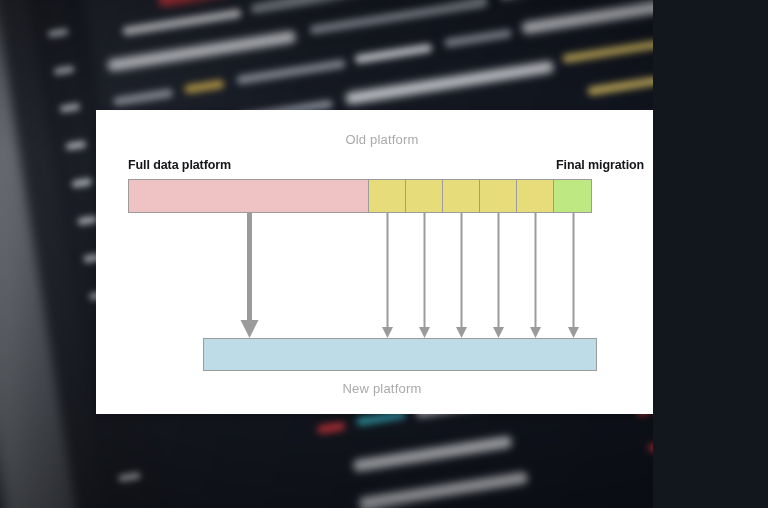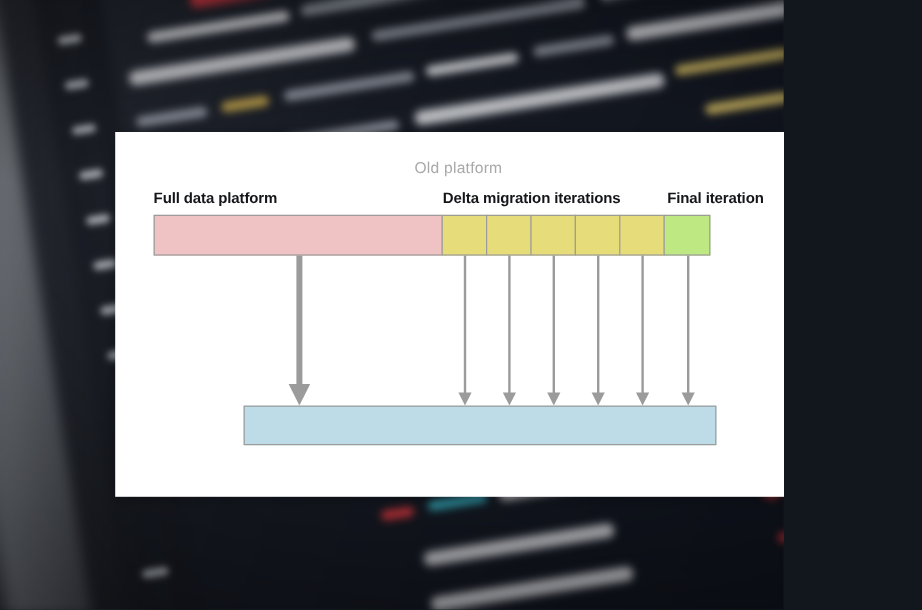--- a/index.html
+++ b/index.html
@@ -283,23 +283,22 @@
     <div class="bg-vignette"></div>
   </div>
 
   <div class="card">
     <div class="diagram">
 
       <div class="platform-label" id="old-platform-label">Old platform</div>
 
       <div class="section-label" id="label-full">Full data platform</div>
 
-      <div class="section-label" id="label-delta">Delta migration iterations</div>
-
-      <div class="section-label" id="label-final">Final iteration</div>
+
+      <div class="section-label" id="label-final">Final migration</div>
 
       <div class="bar-row">
         <div class="seg seg-full" style="background: rgb(239, 195, 196); border-color: rgb(155, 155, 155);"></div>
         <div class="seg seg-delta" style="background: rgb(230, 220, 121); border-color: rgb(155, 155, 155);"></div>
         <div class="seg seg-delta" style="background: rgb(230, 220, 121); border-color: rgb(155, 155, 155);"></div>
         <div class="seg seg-delta" style="background: rgb(230, 220, 121); border-color: rgb(155, 155, 155);"></div>
         <div class="seg seg-delta" style="background: rgb(230, 220, 121); border-color: rgb(155, 155, 155);"></div>
         <div class="seg seg-delta" style="background: rgb(230, 220, 121); border-color: rgb(155, 155, 155);"></div>
         <div class="seg seg-final" style="background: rgb(190, 232, 130); border-color: rgb(155, 155, 155);"></div>
       </div>
@@ -318,17 +317,18 @@
             <polygon points="397,217 408,217 402.5,228" fill="#9B9B9B"></polygon>
             <line x1="439.5" y1="103" x2="439.5" y2="218" stroke="#9B9B9B" stroke-width="2"></line>
             <polygon points="434,217 445,217 439.5,228" fill="#9B9B9B"></polygon>
             <line x1="477.5" y1="103" x2="477.5" y2="218" stroke="#9B9B9B" stroke-width="2"></line>
             <polygon points="472,217 483,217 477.5,228" fill="#9B9B9B"></polygon>
           </g>
       </svg>
 
       <div class="new-bar" style="background: rgb(190, 220, 232); border-color: rgb(155, 155, 155);"></div>
 
+      <div class="platform-label" id="new-platform-label">New platform</div>
 
     </div>
   </div>
 
 </div>
 
 </body></html>

